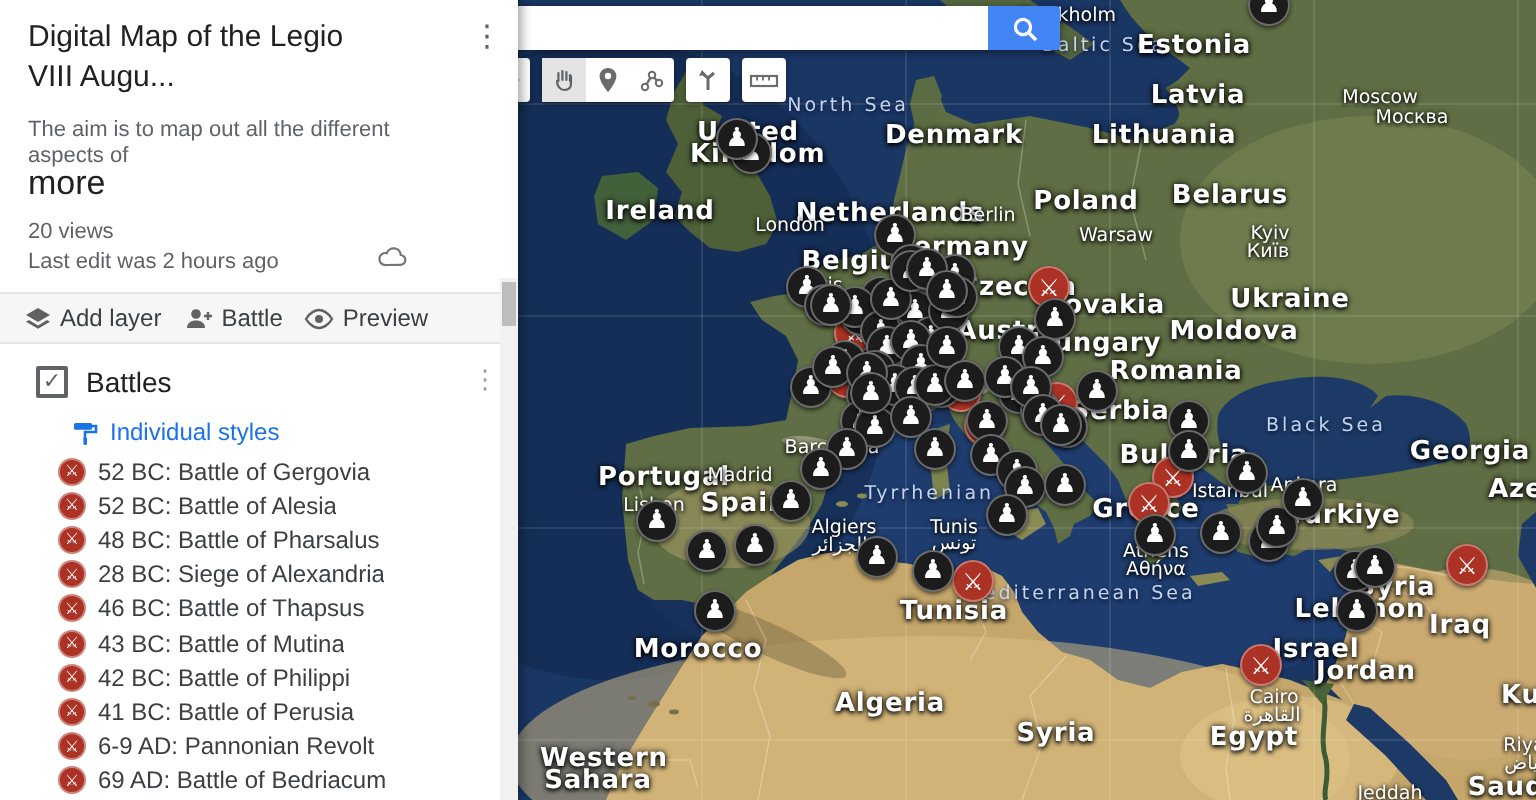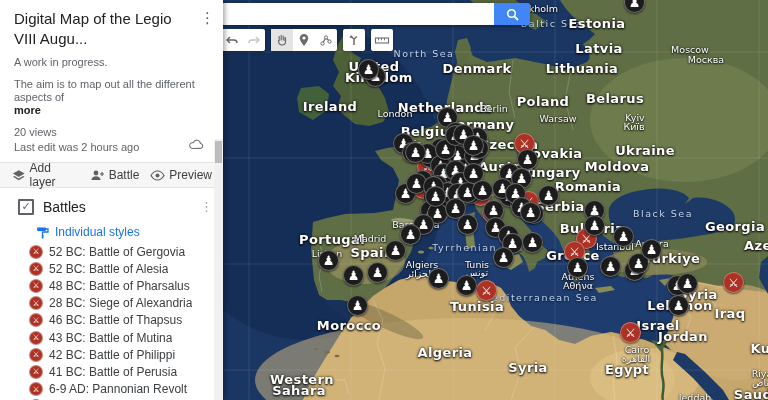--- a/index.html
+++ b/index.html
@@ -32,29 +32,29 @@
                    font-family:"Liberation Sans",sans-serif;}
   .searchbar .sbtn{width:36px;background:#4285f4;border:none;display:flex;align-items:center;
                    justify-content:center;cursor:pointer;}
   .tools{position:absolute;left:221px;top:29px;z-index:30;display:flex;align-items:flex-start;}
   .tgroup{background:#fff;border-radius:2px;box-shadow:0 1px 3px rgba(0,0,0,.4);display:flex;margin-right:6px;}
   .tbtn{width:22px;height:22px;display:flex;align-items:center;justify-content:center;cursor:pointer;}
   .tbtn.sel{background:#e4e4e4;}
   .tbtn svg{display:block;}
 
   
-  .sidebar{position:absolute;left:0;top:0;width:223px;height:400px;background:#fff;z-index:40;
+  .sidebar{position:absolute;left:0;top:0;width:259px;height:400px;background:#fff;z-index:40;
            box-shadow:2px 0 5px rgba(0,0,0,.35);}
   .sb-head{padding:9px 14px 0 14px;position:relative;}
   .sb-title{font-size:15px;color:#212121;line-height:20px;width:178px;}
   .kebab{position:absolute;right:8px;top:9px;font-size:15px;color:#616161;cursor:pointer;
          font-family:"DejaVu Sans",sans-serif;}
   .sb-sub{font-size:11px;color:#5f6368;margin-top:7px;}
   .sb-desc{font-size:11px;color:#5f6368;margin-top:10px;line-height:13px;width:182px;}
-  .sb-more{font-size:11px;color:#212121;font-weight:bold;cursor:pointer;}
+  .sb-more{font-size:17px;color:#212121;font-weight:normal;cursor:pointer;}
   .sb-views{font-size:11px;color:#5f6368;margin-top:9px;}
   .sb-edit{font-size:11px;color:#5f6368;margin-top:3px;position:relative;width:190px;}
   .cloud{position:absolute;right:0;top:-2px;}
   .sb-toolbar{margin-top:9px;height:24px;background:#f6f6f6;border-top:1px solid #e4e4e4;
               border-bottom:1px solid #e4e4e4;display:flex;align-items:center;padding-left:12px;}
   .sb-tool{display:flex;align-items:center;margin-right:11px;cursor:pointer;}
   .sb-tool span.lab{font-size:12px;color:#3c4043;margin-left:4px;}
   .layerbox{position:relative;padding-top:8px;}
   .layer-head{display:flex;align-items:center;padding:0 8px 0 18px;height:22px;position:relative;}
   .cbx{width:12px;height:12px;border:2px solid #5f6368;border-radius:1px;font-size:11px;
@@ -399,21 +399,20 @@
         </g>
       </svg>
     </div>
   </div>
 </div>
 
 <div class="sidebar">
   <div class="sb-head">
     <div class="sb-title">Digital Map of the Legio VIII Augu...</div>
     <div class="kebab">⋮</div>
-    <div class="sb-sub">A work in progress.</div>
     <div class="sb-desc">
       <span>The aim is to map out all the different aspects of</span><br>
       <span class="sb-more">more</span>
     </div>
     <div class="sb-views">20 views</div>
     <div class="sb-edit">
       <span>Last edit was 2 hours ago</span>
       <span class="cloud">
         <svg width="15" height="11" viewBox="0 0 15 11">
           <path d="M4,9.5 a3 3 0 1 1 .4-5.9 a3.6 3.6 0 0 1 7,.9 a2.4 2.4 0 0 1 -.4,4.9 z" fill="none" stroke="#757575" stroke-width="1.1"></path>

